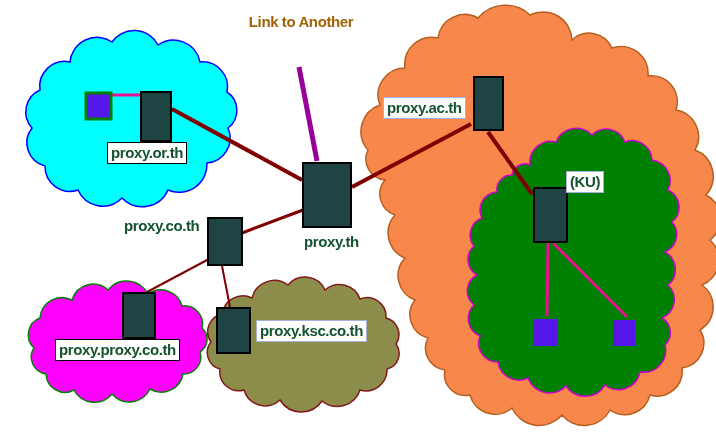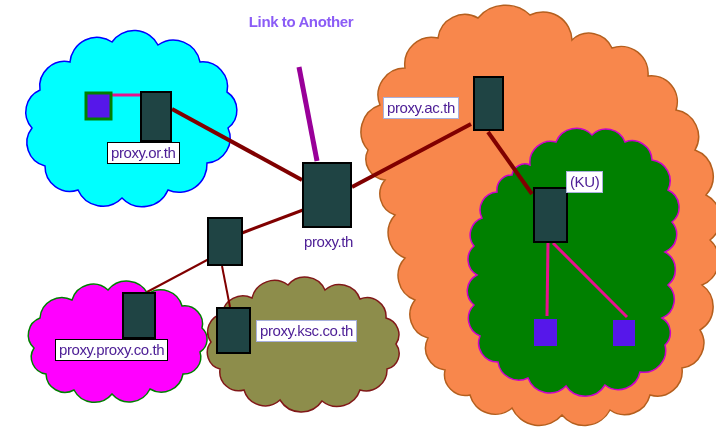--- a/index.html
+++ b/index.html
@@ -10,28 +10,28 @@
   .stage svg{position:absolute;left:0;top:0;}
   .cloud{stroke-width:1.5;}
   .server{stroke-width:2;}
   .client{stroke-width:0;}
   .client-bordered{stroke-width:3;}
   .w5{stroke-width:5;}
   .w4{stroke-width:4;}
   .w3{stroke-width:3;}
   .w2{stroke-width:2;}
   .lbl{
-    position:absolute;color:#4c1d95;font-weight:normal;font-size:15px;line-height:18px;
+    position:absolute;color:#14532d;font-weight:bold;font-size:15px;line-height:18px;
     white-space:nowrap;letter-spacing:-0.4px;
   }
   .boxed{background:#fff;padding:1px 3px;border:1px solid #000;}
   .boxed.light{border-color:#A8B0DC;}
   .plain{background:transparent;}
   .internet-label{
-    position:absolute;color:#8b5cf6;font-weight:bold;font-size:15px;line-height:17px;
+    position:absolute;color:#a16207;font-weight:bold;font-size:15px;line-height:17px;
     text-align:center;letter-spacing:-0.4px;
   }
 </style>
 </head>
 <body>
 
 <div class="stage">
   <svg width="716" height="433" viewBox="0 0 716 433">
 
     <path class="cloud" d="M70,62 A27,27 0 0 1 112,42 A27,27 0 0 1 158,45 A27,27 0 0 1 200,62 A25,25 0 0 1 227,92 A22,22 0 0 1 228,128 A25,25 0 0 1 207,163 A28,28 0 0 1 168,190 A28,28 0 0 1 122,198 A27,27 0 0 1 78,190 A25,25 0 0 1 45,166 A24,24 0 0 1 32,128 A24,24 0 0 1 40,90 A25,25 0 0 1 70,62 Z" fill="#00FFFF" stroke="#0000FF"></path>
@@ -74,19 +74,20 @@
     <div>Link to Another</div>
   </div>
 
   <div class="lbl boxed" style="left:107px;top:142px">proxy.or.th</div>
 
   <div class="lbl boxed light" style="left:383px;top:97px">proxy.ac.th</div>
 
 
   <div class="lbl boxed light" style="left:566px;top:171px">(KU)</div>
 
+  <div class="lbl plain" style="left:124px;top:217px">proxy.co.th</div>
 
   <div class="lbl plain" style="left:304px;top:233px">proxy.th</div>
 
   <div class="lbl boxed" style="left:55px;top:339px">proxy.proxy.co.th</div>
 
   <div class="lbl boxed light" style="left:256px;top:320px">proxy.ksc.co.th</div>
 </div>
 
 </body></html>

